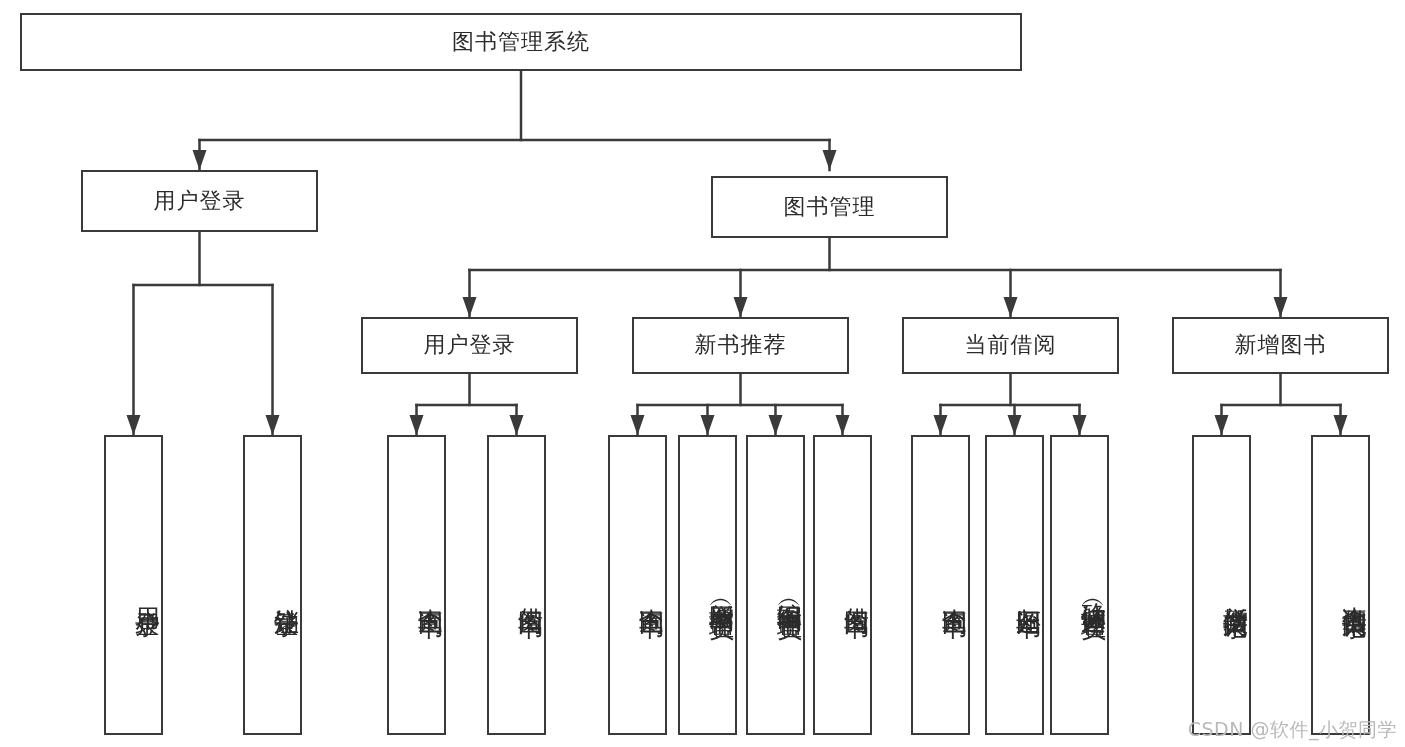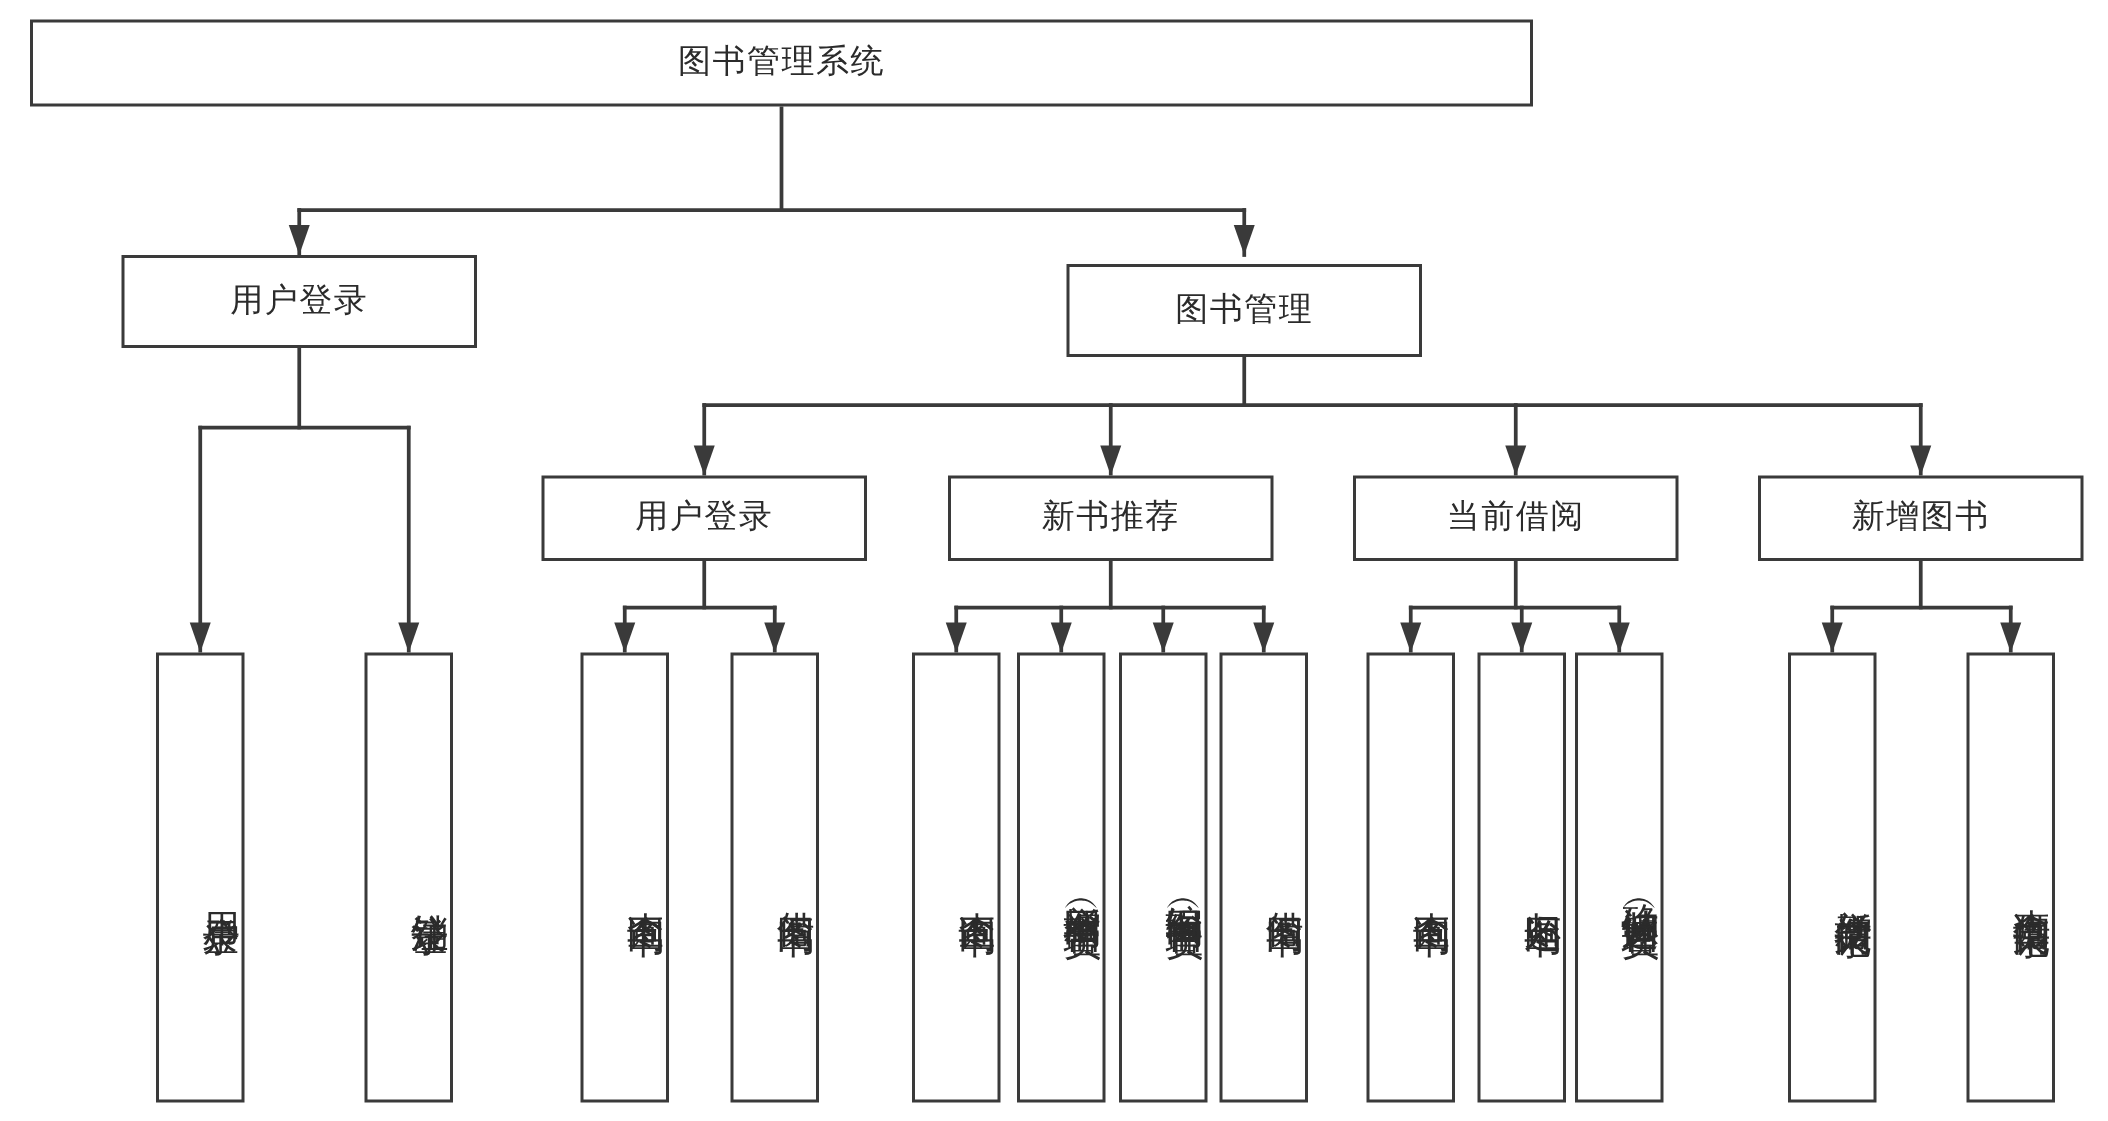--- a/index.html
+++ b/index.html
@@ -179,13 +179,14 @@
       <div class="node vert" style="left: 1050px; top: 435px; width: 59px; height: 300px;">
         <span class="label">确认归还（管理员）</span>
       </div>
       <div class="node vert" style="left: 1192px; top: 435px; width: 59px; height: 300px;">
         <span class="label">新增借阅记录</span>
       </div>
       <div class="node vert" style="left: 1311px; top: 435px; width: 59px; height: 300px;">
         <span class="label">查询借阅记录</span>
       </div>
     </div>
+  <div id="watermark">CSDN @软件_小贺同学</div>
 </div>
 
 </body></html>

